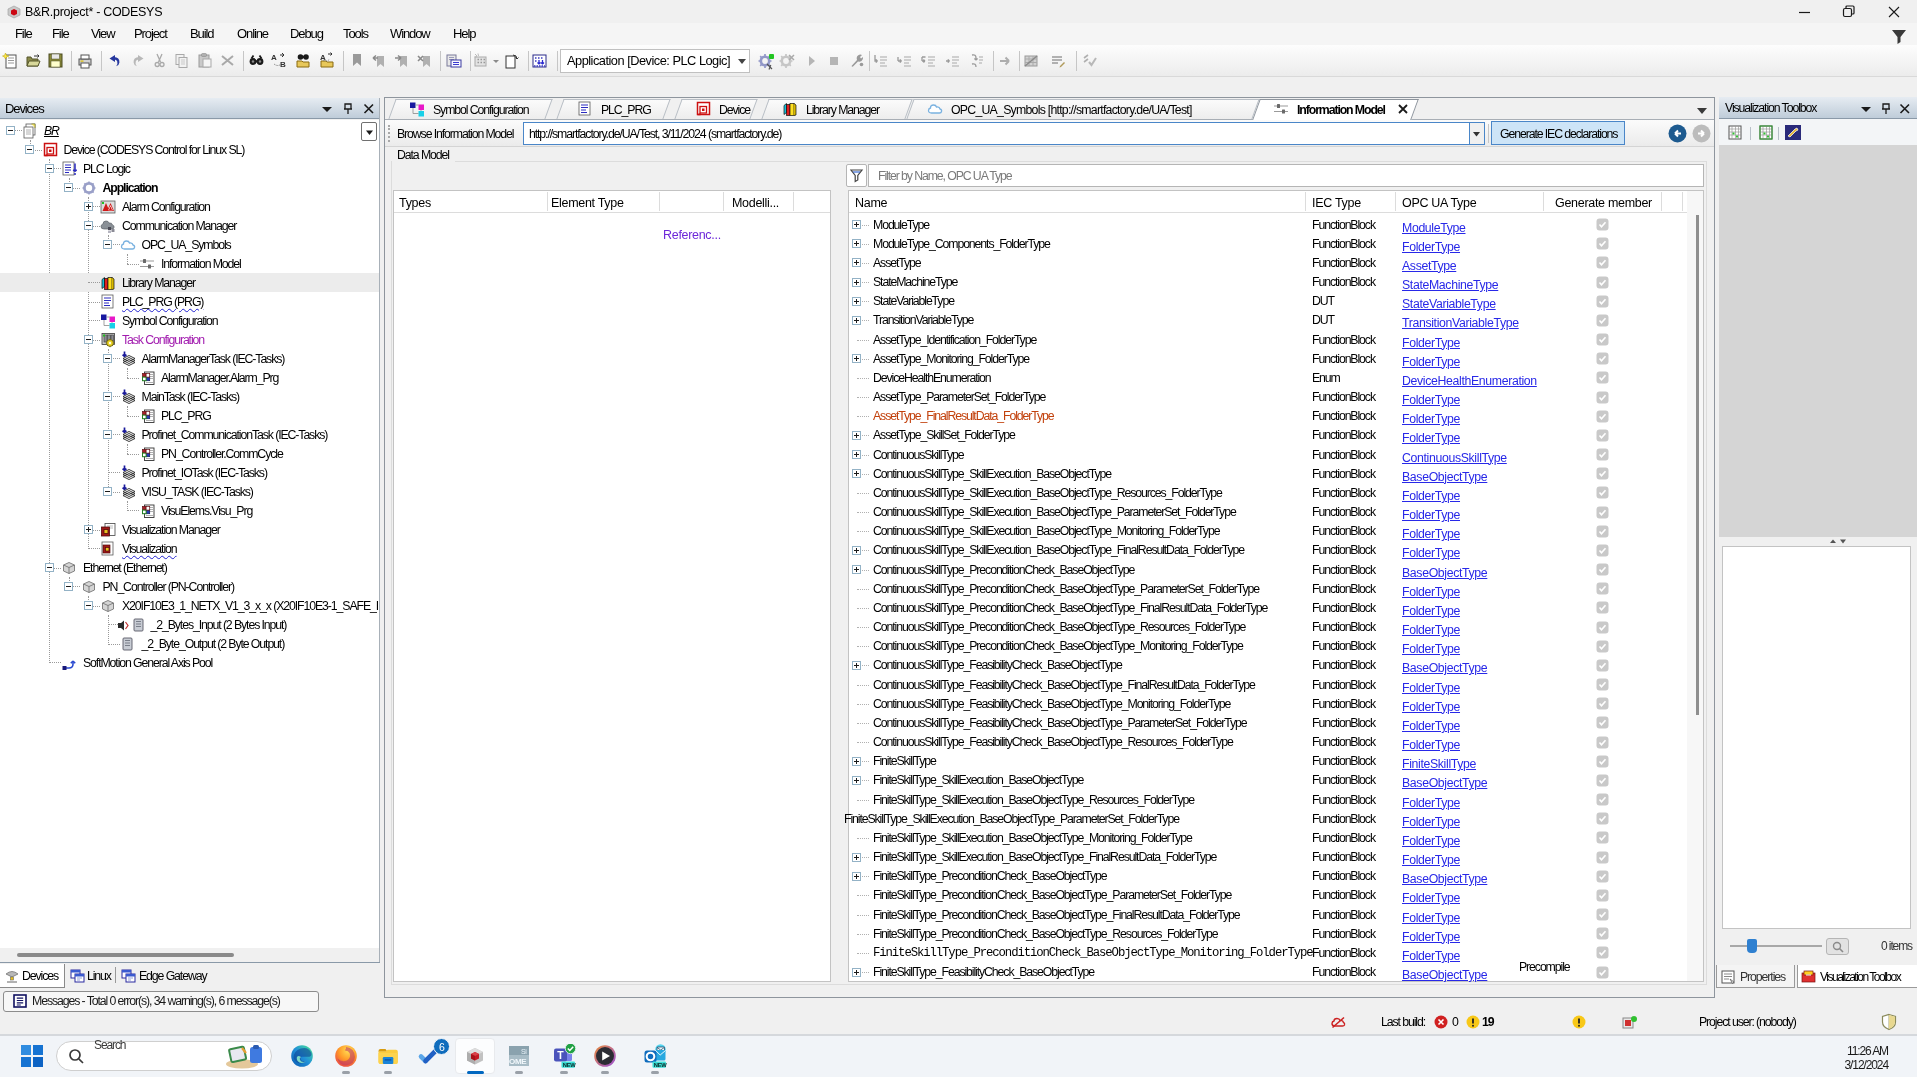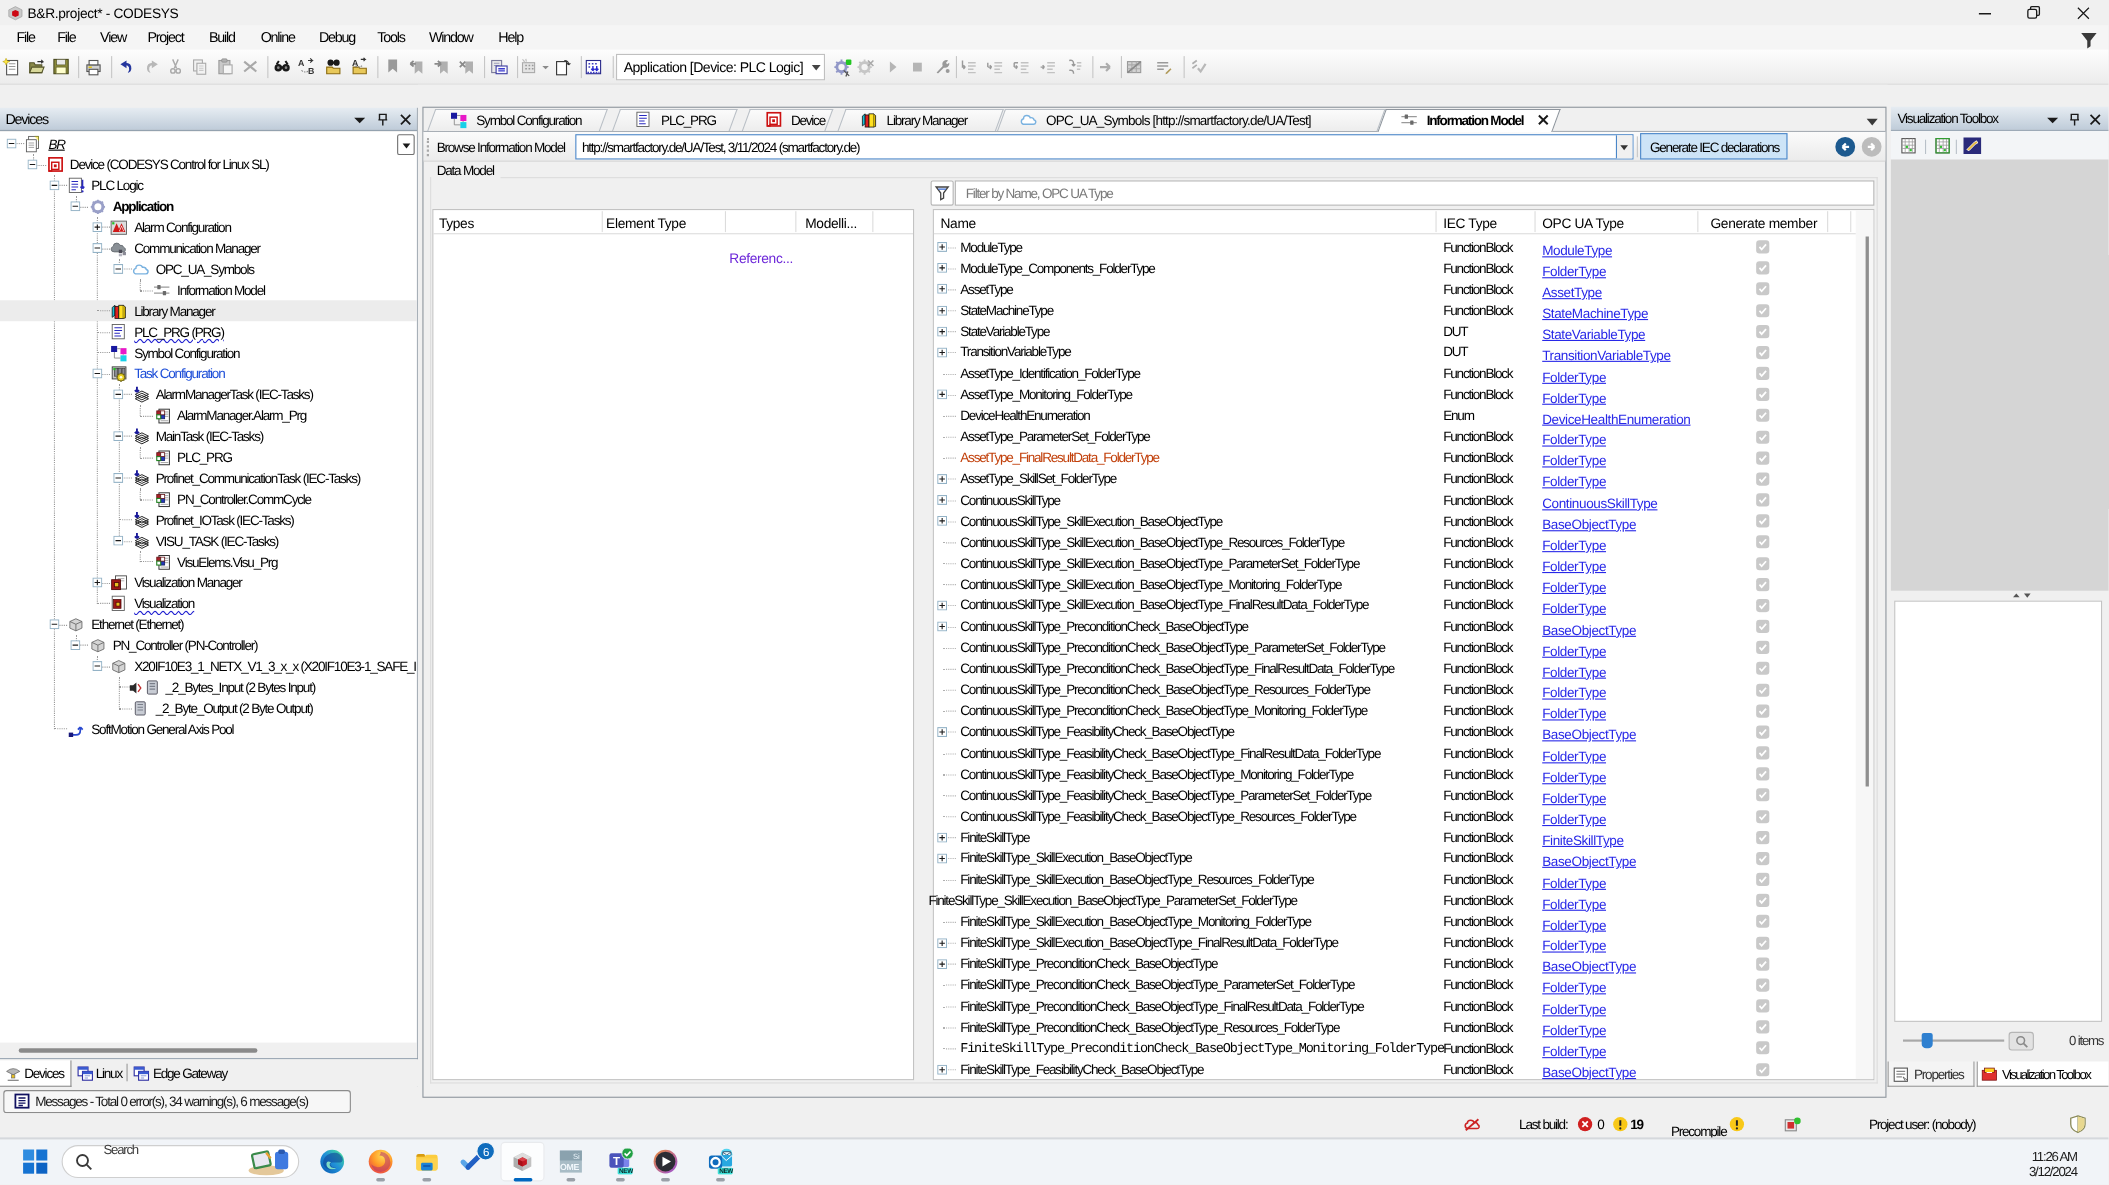--- a/index.html
+++ b/index.html
@@ -382,21 +382,21 @@
     <rect x="4" y="3" width="3" height="7" fill="#8a8a92" stroke="#3a3a3a" stroke-width="0.6"></rect>
     <rect x="7.5" y="3" width="3" height="7" fill="#8a8a92" stroke="#3a3a3a" stroke-width="0.6"></rect>
     <rect x="11" y="3" width="2.5" height="7" fill="#8a8a92" stroke="#3a3a3a" stroke-width="0.6"></rect>
     <rect x="3" y="2.5" width="2" height="2" fill="#20c020"></rect>
     <circle cx="10" cy="11" r="3.4" fill="#e8d020" stroke="#6a6010" stroke-width="0.8"></circle>
     <circle cx="10" cy="11" r="1.2" fill="#fffde0"></circle>
     <g stroke="#6a6010" stroke-width="1">
       <path d="M10 6.8 L10 7.8 M10 14.2 L10 15.2 M5.8 11 L6.8 11 M13.2 11 L14.2 11 M7 8 L7.7 8.7 M12.3 13.3 L13 14 M13 8 L12.3 8.7 M7.7 13.3 L7 14"></path>
     </g>
   </svg>
-<div class="ab" style="left:122.0px;top:330.5px;height:18px;line-height:18px;font-size:12.3px;color:#1d4ed8;letter-spacing:-1.1px;white-space:nowrap;">Task Configuration</div>
+<div class="ab" style="left:122.0px;top:330.5px;height:18px;line-height:18px;font-size:12.3px;color:#a21caf;letter-spacing:-1.1px;white-space:nowrap;">Task Configuration</div>
 <div class="ab" style="left:108px;top:358px;width:12px;height:1px;border-top:1px dotted #9a9a9a"></div>
 <svg class="ab" style="left:103.0px;top:354.0px" width="9" height="9" viewBox="0 0 9 9">
     <rect x="0.5" y="0.5" width="8" height="8" fill="#fff" stroke="#93b2c6"></rect>
     <path d="M2 4.5 L7 4.5" stroke="#1a1a1a" stroke-width="1"></path>
   </svg>
 <svg class="ab" style="left:119.5px;top:350.5px" width="16" height="16" viewBox="0 0 16 16">
     <path d="M3 7.5 L9 4.5 L15 7.5 L9 10.5 Z M3 9.5 L9 6.5 L15 9.5 L9 12.5 Z M3 11.5 L9 8.5 L15 11.5 L9 14.5 Z" fill="#fff" stroke="#222" stroke-width="0.9"></path>
     <path d="M4.5 0.5 L4.5 5.5 M4.5 5.5 L2.6 3.6 M4.5 5.5 L6.4 3.6" stroke="#1a1a9a" stroke-width="1.7" fill="none"></path>
   </svg>
 <div class="ab" style="left:141.5px;top:349.5px;height:18px;line-height:18px;font-size:12.3px;color:#000;letter-spacing:-1.1px;white-space:nowrap;">AlarmManagerTask (IEC-Tasks)</div>
@@ -1167,21 +1167,21 @@
     <circle cx="7" cy="7" r="6.5" fill="#d02020"></circle>
     <path d="M4.5 4.5 L9.5 9.5 M9.5 4.5 L4.5 9.5" stroke="#fff" stroke-width="1.6"></path>
   </svg>
 <div class="ab" style="left:1452px;top:1013px;height:18px;line-height:18px;font-size:12.3px;color:#000;letter-spacing:-1.1px;white-space:nowrap;">0</div>
 <svg class="ab" style="left:1466px;top:1015px" width="14" height="14" viewBox="0 0 14 14">
     <circle cx="7" cy="7" r="6.5" fill="#f8c818"></circle>
     <path d="M7 3.5 L7 8.5" stroke="#222" stroke-width="1.8"></path>
     <circle cx="7" cy="10.8" r="1" fill="#222"></circle>
   </svg>
 <div class="ab" style="left:1482px;top:1013px;height:18px;line-height:18px;font-size:12.3px;color:#000;letter-spacing:-1.1px;white-space:nowrap;font-weight:bold;">19</div>
-<div class="ab" style="left:1519px;top:1020px;height:18px;line-height:18px;font-size:12.3px;color:#000;letter-spacing:-1.1px;white-space:nowrap;">Precompile</div>
+<div class="ab" style="left:1519px;top:958px;height:18px;line-height:18px;font-size:12.3px;color:#000;letter-spacing:-1.1px;white-space:nowrap;">Precompile</div>
 <svg class="ab" style="left:1572px;top:1015px" width="14" height="14" viewBox="0 0 14 14">
     <circle cx="7" cy="7" r="6.5" fill="#f8c818"></circle>
     <path d="M7 3.5 L7 8.5" stroke="#222" stroke-width="1.8"></path>
     <circle cx="7" cy="10.8" r="1" fill="#222"></circle>
   </svg>
 <svg class="ab" style="left:1621px;top:1014px" width="18" height="18" viewBox="0 0 18 18">
     <rect x="2" y="4" width="10" height="10" fill="#e8e8e8" stroke="#888"></rect>
     <rect x="4" y="6" width="6" height="6" fill="#d03030"></rect>
     <circle cx="13" cy="5" r="3" fill="#30c030"></circle>
   </svg>

